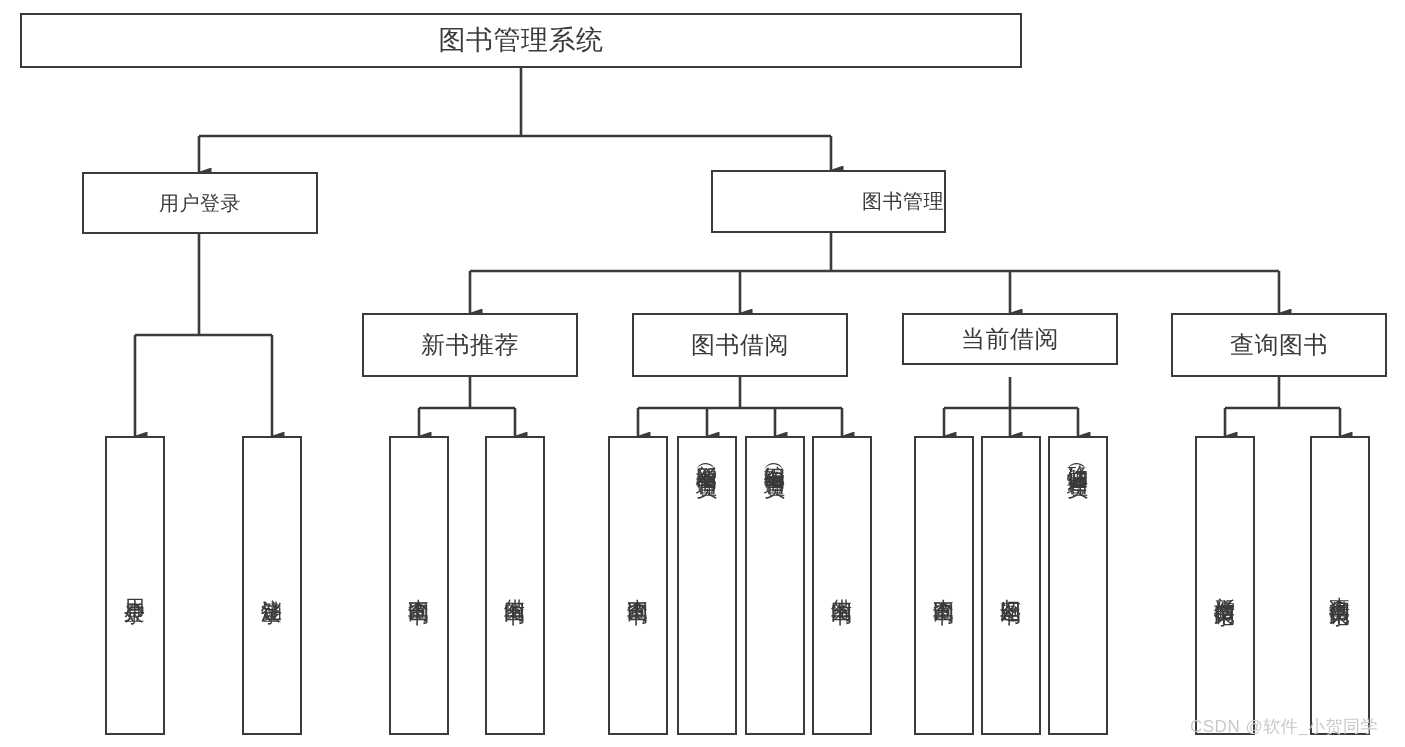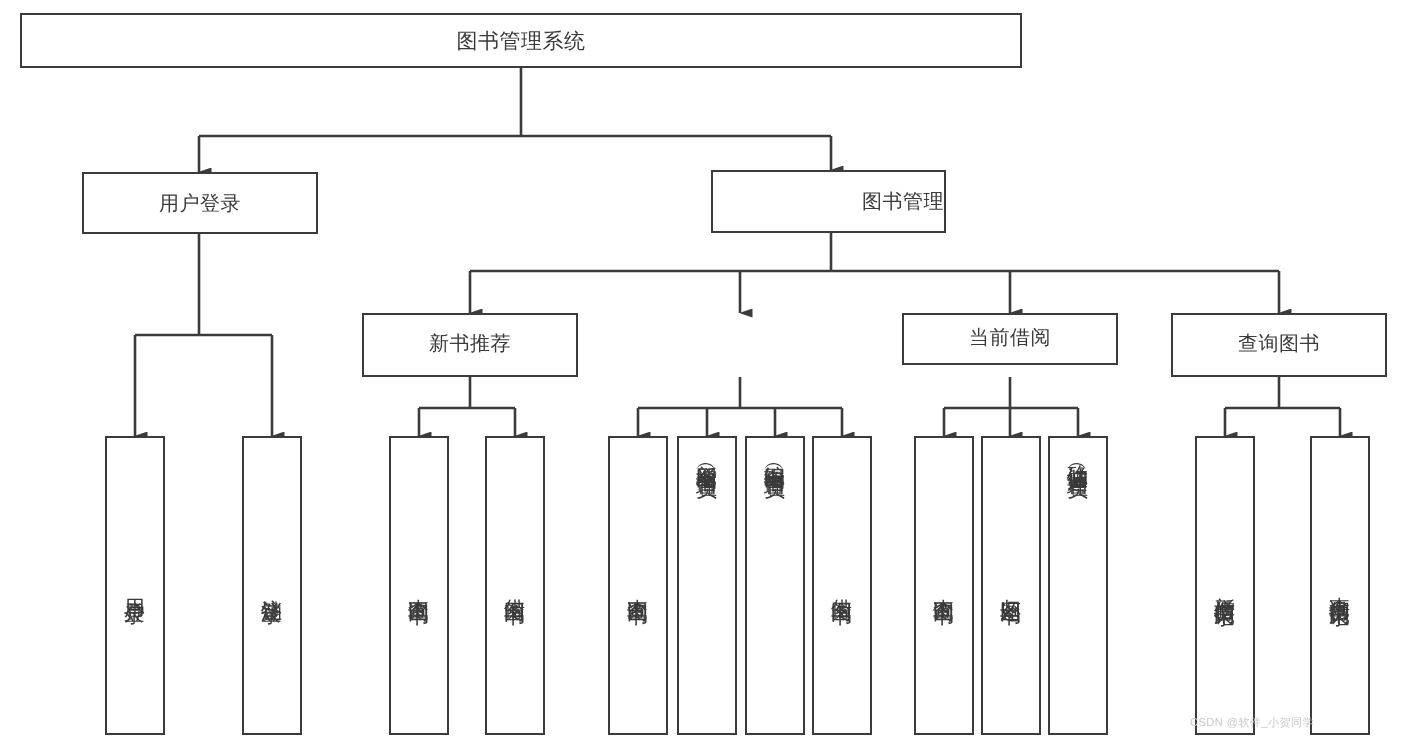--- a/index.html
+++ b/index.html
@@ -35,44 +35,44 @@
     align-items: center;
     justify-content: center;
     text-align: center;
   }
   .node .label {
     color: #3a3a3a;
     line-height: 1.12;
     letter-spacing: 0.5px;
   }
   .node.root { }
-  .node.root .label { font-size: 21px; }
+  .node.root .label { font-size: 27px; }
   .node.lvl1 .label { font-size: 20px; }
-  .node.lvl2 .label { font-size: 20px; font-family: Liberation Mono, monospace; }
+  .node.lvl2 .label { font-size: 24px; }
   .node.leaf {
     align-items: flex-start;
     justify-content: center;
     padding-top: 10px;
   }
   .node.leaf .label {
     writing-mode: vertical-rl;
     text-orientation: upright;
     font-size: 21px;
     letter-spacing: 2px;
     line-height: 1.0;
     white-space: nowrap;
   }
   .node.leaf.centered {
     align-items: center;
     padding-top: 0;
   }
   .watermark {
     position: absolute;
     color: #c9c9c9;
-    font-size: 11px;
+    font-size: 17px;
     letter-spacing: 0.5px;
     white-space: nowrap;
     user-select: none;
   }
 </style>
 </head>
 <body>
 
 <div id="canvas">
 
@@ -133,20 +133,23 @@
   <div class="node lvl1" style="left:82px; top:172px; width:236px; height:62px;">
     <span class="label">用户登录</span>
   </div>
   <div class="node lvl1" style="left:711px; top:170px; width:235px; height:63px;justify-content:flex-end;">
     <span class="label">图书管理</span>
   </div>
 
   <div class="node lvl2" style="left:362px; top:313px; width:216px; height:64px;">
     <span class="label">新书推荐</span>
   </div>
+  <div class="node lvl2" style="left:632px; top:313px; width:216px; height:64px;">
+    <span class="label">图书借阅</span>
+  </div>
   <div class="node lvl2" style="left:902px; top:313px; width:216px; height:52px;">
     <span class="label">当前借阅</span>
   </div>
   <div class="node lvl2" style="left:1171px; top:313px; width:216px; height:64px;">
     <span class="label">查询图书</span>
   </div>
 
   <div class="node leaf centered" style="left:105px; top:436px; width:60px; height:299px;">
     <span class="label">用户登录</span>
   </div>

